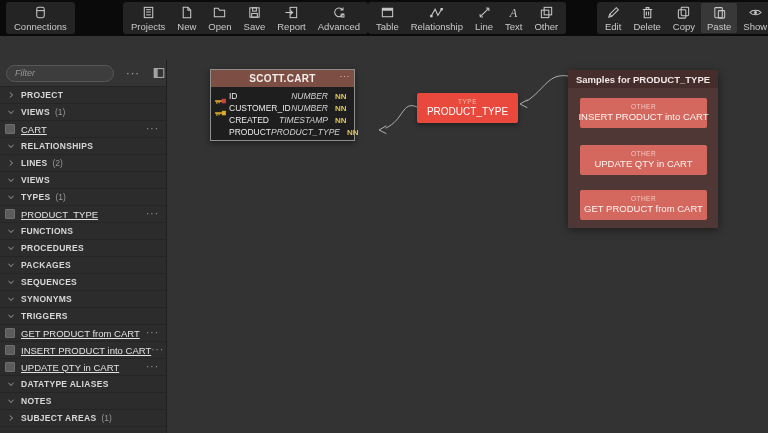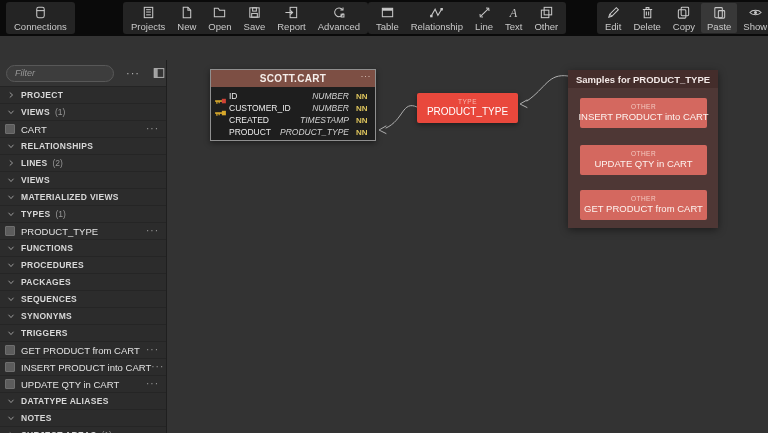--- a/index.html
+++ b/index.html
@@ -25,28 +25,28 @@
   .panel-btn { margin-left:12px; }
   .panel-btn .ic { width:14px; height:14px; stroke:#b5b5b5; fill:none; stroke-width:1.1; color:#b5b5b5; }
 
   .tree { position:absolute; left:0; top:27px; right:0; bottom:0; overflow:hidden; }
   .tree-row { height:17px; display:flex; align-items:center; padding:0 7px 0 6px; border-bottom:1px solid #252525; background:#2c2c2c; cursor:pointer; }
   .tree-row .chev { width:10px; height:10px; stroke:#a8a8a8; fill:none; stroke-width:1.4; flex:0 0 10px; margin-right:5px; }
   .tree-row .cat-label { font-size:8.5px; font-weight:bold; color:#d8d8d8; letter-spacing:.3px; white-space:nowrap; }
   .tree-row .count { font-size:8.5px; color:#999999; margin-left:5px; }
   .tree-row.item { padding-left:5px; }
   .tree-row .sq { width:10px; height:10px; background:#5c5c5c; border:1px solid #6e6e6e; border-radius:1px; flex:0 0 10px; margin-right:6px; }
-  .tree-row .item-label { font-size:9.5px; color:#e2e2e2; white-space:nowrap; flex:1; }
+  .tree-row .item-label { font-size:9.5px; color:#e2e2e2; white-space:nowrap; flex:1;text-decoration:underline; }
   .tree-row .row-dots { font-size:10px; color:#9a9a9a; letter-spacing:1px; line-height:8px; }
 
   
   .canvas { position:absolute; left:172px; top:36px; width:596px; height:397px; background:#333333; }
   .connections-svg { position:absolute; left:0; top:0; width:596px; height:397px; pointer-events:none; }
 
-  .db-table { position:absolute; left:38px; top:33px; width:166px; background:#1e1e1e; border:1px solid #8f8f8f; box-shadow:0 2px 6px rgba(0,0,0,.45); cursor:move; }
+  .db-table { position:absolute; left:38px; top:33px; width:145px; background:#1e1e1e; border:1px solid #8f8f8f; box-shadow:0 2px 6px rgba(0,0,0,.45); cursor:move; }
   .db-table-header { position:relative; height:17px; background:#7d4f44; display:flex; align-items:center; justify-content:center; }
   .db-table-title { font-size:10px; font-weight:bold; color:#f5eeea; letter-spacing:.3px; }
   .db-table-menu { position:absolute; right:4px; top:1px; font-size:9px; color:#d8c0b8; letter-spacing:.5px; cursor:pointer; }
   .db-col-row { height:12px; display:flex; align-items:flex-end; padding:0 4px 0 3px; }
   .db-col-row .keyic { width:13px; height:9px; flex:0 0 13px; margin-right:2px; }
   .db-col-name { font-size:8.5px; color:#ececec; flex:1; white-space:nowrap; }
   .db-col-type { font-size:8.5px; font-style:italic; color:#d2d2d2; margin-right:7px; white-space:nowrap; }
   .db-col-nn { font-size:8px; font-weight:bold; color:#dcc35c; width:15px; text-align:left; }
   .db-table-body { padding:2px 0 3px; }
 
@@ -245,26 +245,20 @@
             <polyline points="6,4 10.5,8 6,12"></polyline>
           </svg>
           <span class="cat-label">LINES</span>
           <span class="count">(2)</span>
         </div>
         <div class="tree-row">
           <svg class="chev" viewBox="0 0 16 16">
             <polyline points="4,6 8,10.5 12,6"></polyline>
           </svg>
           <span class="cat-label">VIEWS</span>
-        </div>
-        <div class="tree-row">
-          <svg class="chev" viewBox="0 0 16 16">
-            <polyline points="4,6 8,10.5 12,6"></polyline>
-          </svg>
-          <span class="cat-label">MATERIALIZED VIEWS</span>
         </div>
         <div class="tree-row">
           <svg class="chev" viewBox="0 0 16 16">
             <polyline points="4,6 8,10.5 12,6"></polyline>
           </svg>
           <span class="cat-label">TYPES</span>
           <span class="count">(1)</span>
         </div>
         <div class="tree-row item">
           <span class="sq"></span>

